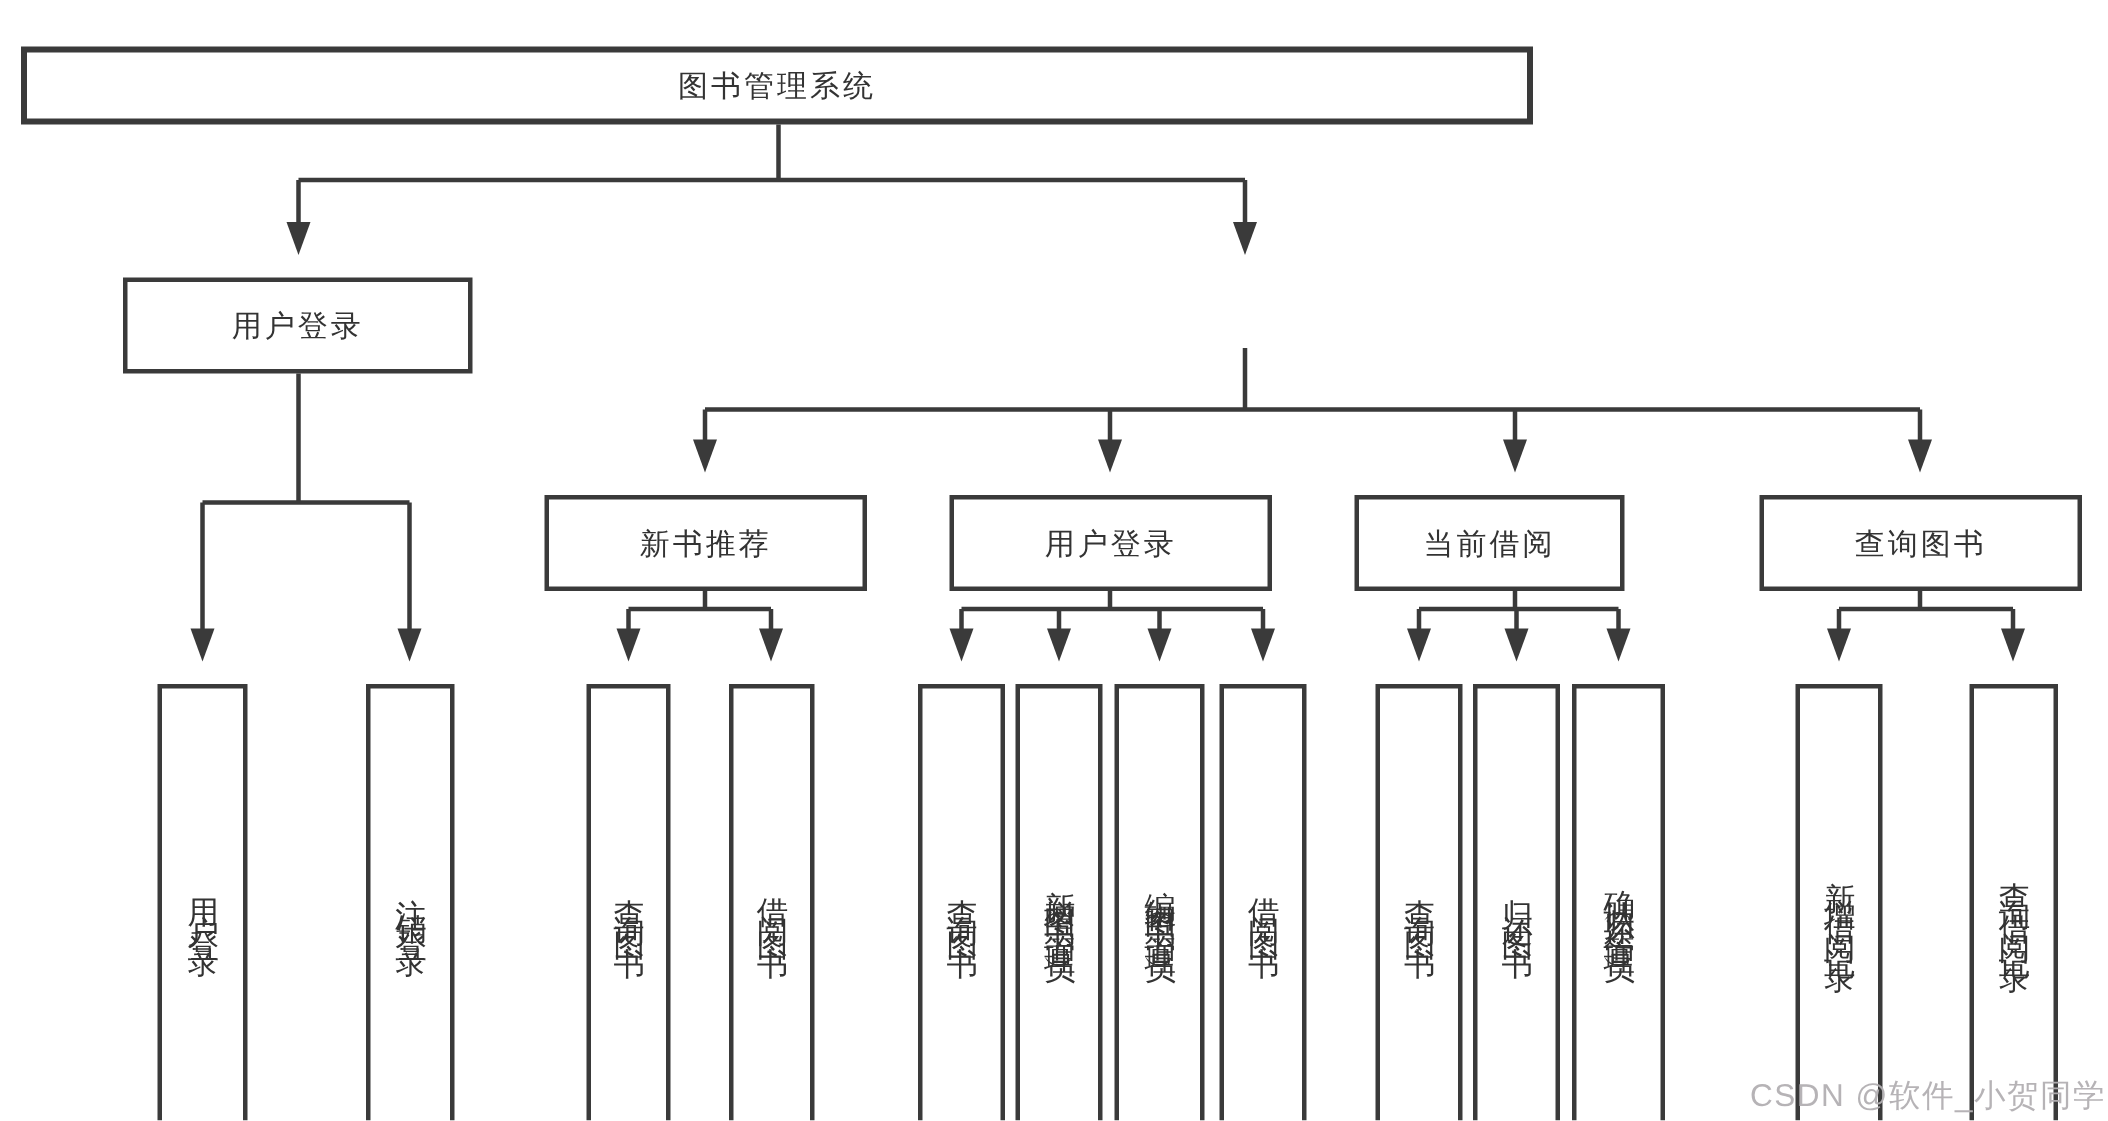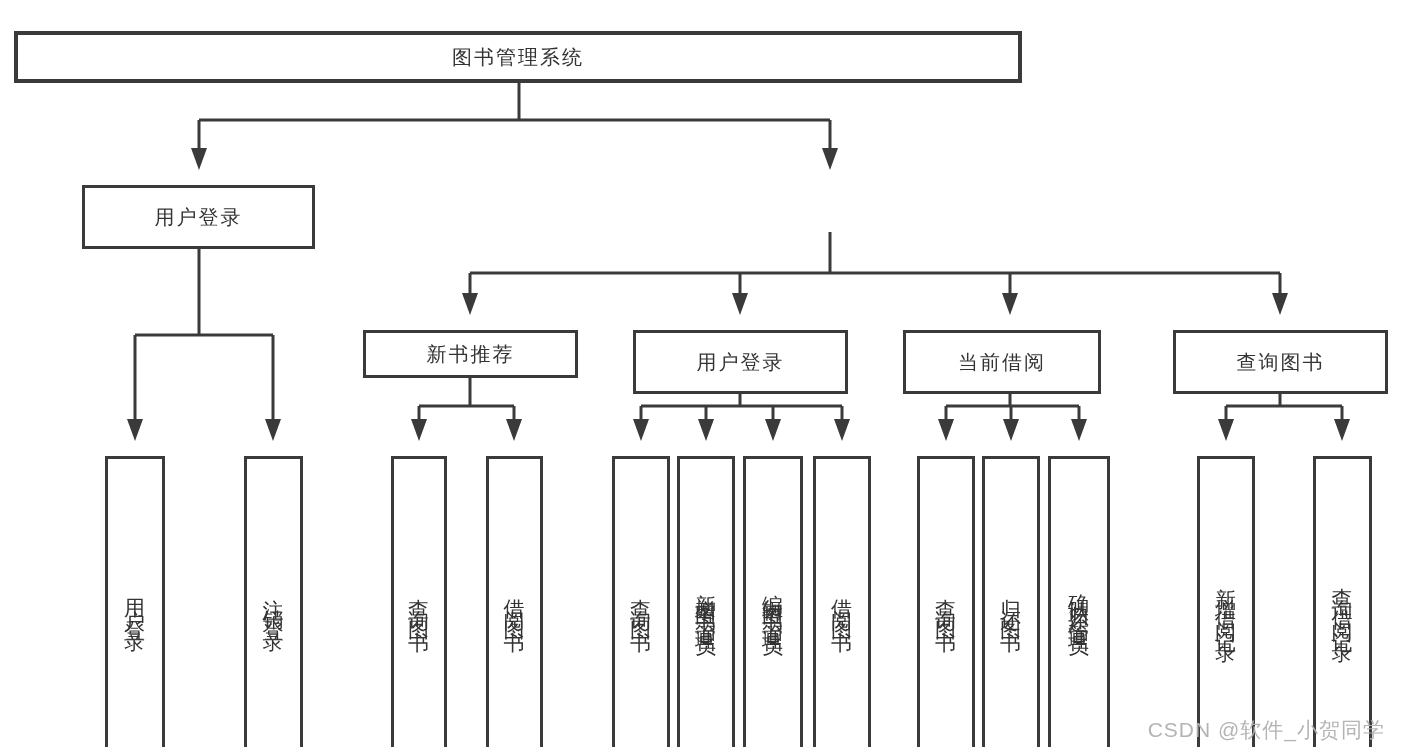--- a/index.html
+++ b/index.html
@@ -40,21 +40,21 @@
   .vbox span {
     writing-mode: vertical-lr;
     text-orientation: mixed;
     font-size: 21px;
     letter-spacing: 11px;
     line-height: 1;
   }
   .vbox.long span { letter-spacing: 6px; }
   .watermark {
     position: absolute;
-    right: 20px;
+    right: 1px;
     bottom: 3px;
     font-size: 21px;
     color: rgba(178, 175, 178, 0.95);
     letter-spacing: 1px;
     z-index: 3;
     white-space: nowrap;
     margin-top: 16px;
   }
 </style>
 </head>
@@ -106,27 +106,27 @@
   </svg>
 
   <div class="node root hbox" style="left:14px; top:14px; width:1008px; height:52px;">
     <span>图书管理系统</span>
   </div>
 
   <div class="node hbox" style="left:82px; top:168px; width:233px; height:64px;">
     <span>用户登录</span>
   </div>
 
-  <div class="node hbox" style="left:363px; top:313px; width:215px; height:48px;text-align:center;">
+  <div class="node hbox" style="left:363px; top:313px; width:215px; height:64px;text-align:center;">
     <span>新书推荐</span>
   </div>
   <div class="node hbox" style="left:633px; top:313px; width:215px; height:64px;">
     <span>用户登录</span>
   </div>
-  <div class="node hbox" style="left:903px; top:313px; width:198px; height:64px;">
+  <div class="node hbox" style="left:903px; top:313px; width:180px; height:64px;">
     <span>当前借阅</span>
   </div>
   <div class="node hbox" style="left:1173px; top:313px; width:215px; height:64px;">
     <span>查询图书</span>
   </div>
 
   <div class="node vbox" style="left:105px; top:439px; width:60px; height:296px;">
     <span>用户登录</span>
   </div>
   <div class="node vbox" style="left:244px; top:439px; width:59px; height:296px;">

